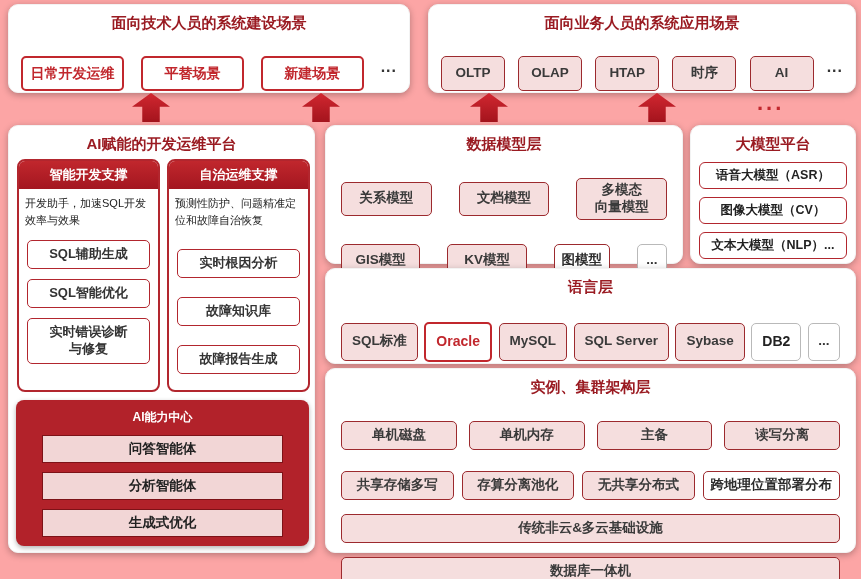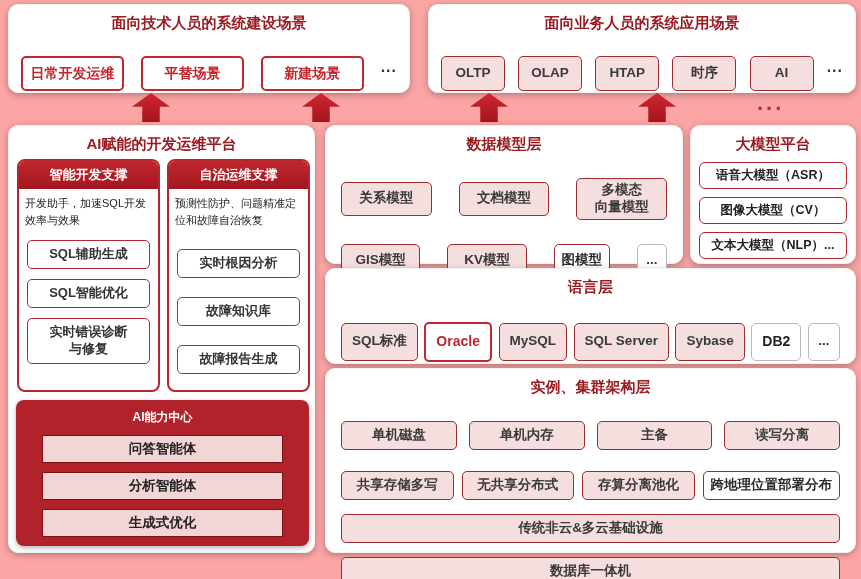--- a/index.html
+++ b/index.html
@@ -181,22 +181,22 @@
   <section class="panel cluster-panel">
     <div class="panel-title">实例、集群架构层</div>
     <div class="cl-grid4">
       <div class="chip pink">单机磁盘</div>
       <div class="chip pink">单机内存</div>
       <div class="chip pink">主备</div>
       <div class="chip pink">读写分离</div>
     </div>
     <div class="cl-grid4b">
       <div class="chip pink">共享存储多写</div>
+      <div class="chip pink">存算分离池化</div>
       <div class="chip pink">无共享分布式</div>
-      <div class="chip pink">存算分离池化</div>
       <div class="chip white-dark">跨地理位置部署分布</div>
     </div>
     <div class="cl-full">
       <div class="chip pink">传统非云&amp;多云基础设施</div>
     </div>
     <div class="cl-full">
       <div class="chip pink">数据库一体机</div>
     </div>
   </section>
 

